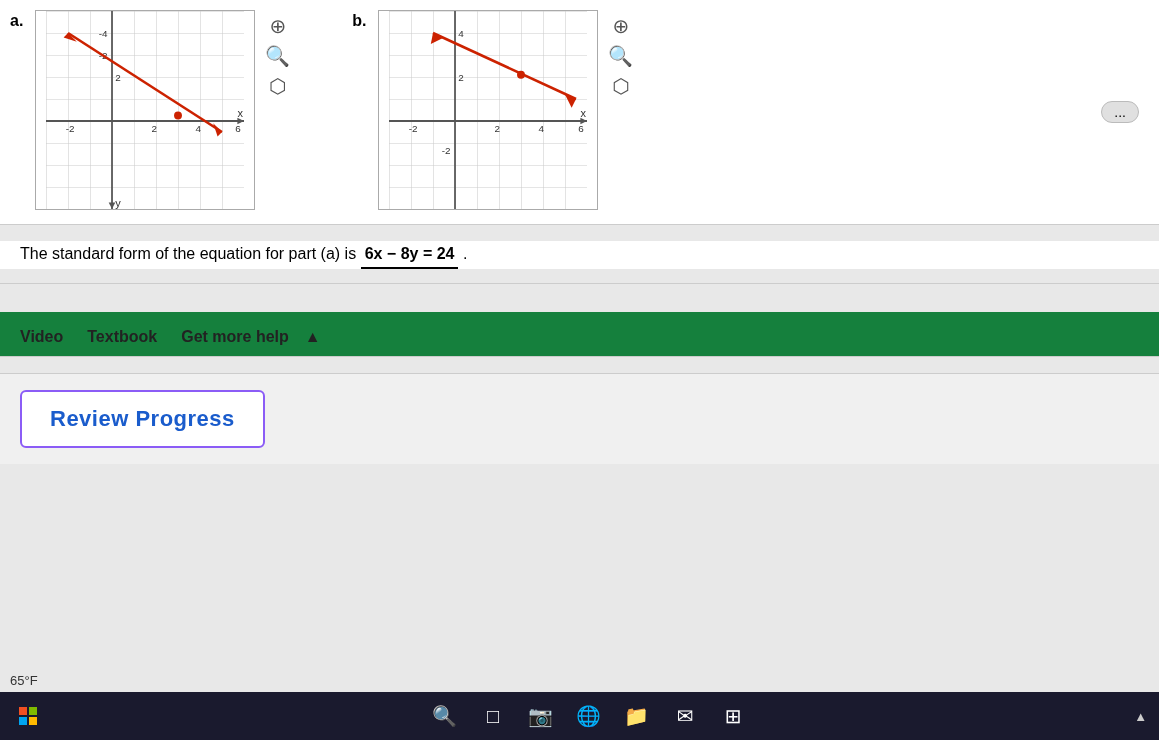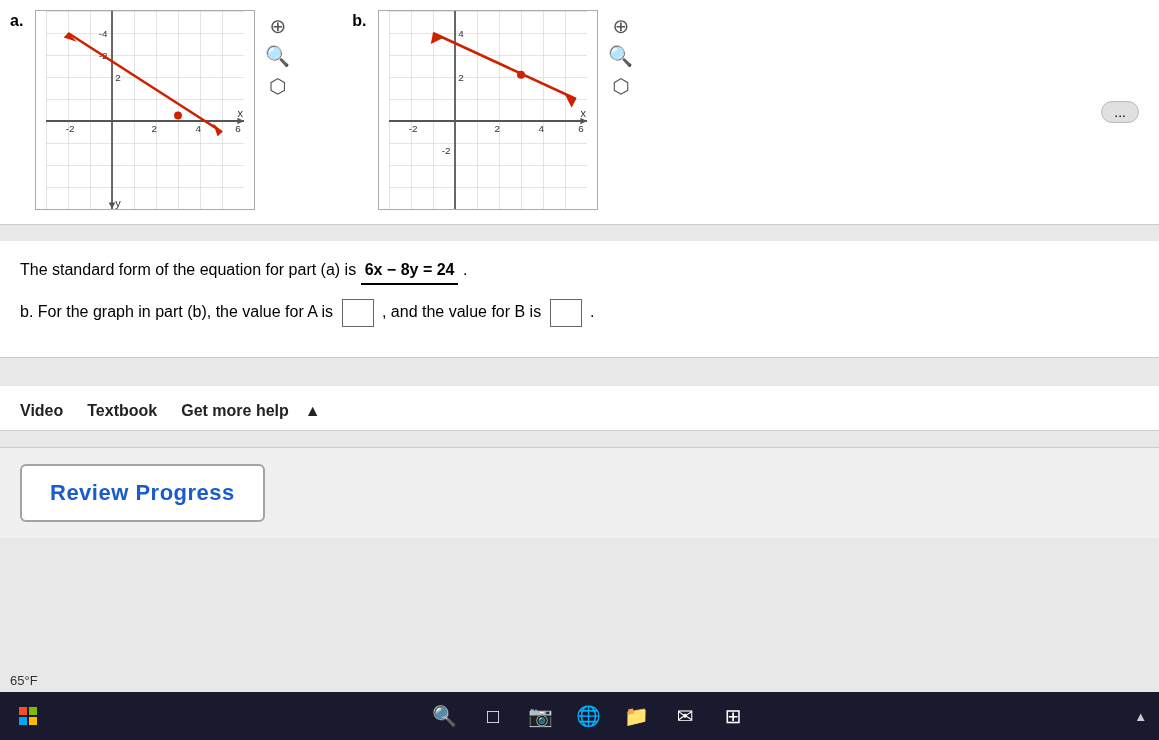--- a/index.html
+++ b/index.html
@@ -65,21 +65,21 @@
       border: 1px solid #aaa;
     }
 
     .divider {
       border: none;
       border-top: 1px solid #ccc;
       margin: 0 0 16px 0;
     }
 
     .answer-section {
-      padding: 16px 20px;
+      padding: 0 20px;
       background: #fff;
     }
 
     .answer-section p {
       font-size: 16px;
       margin-bottom: 14px;
       line-height: 1.6;
     }
 
     .equation-box {
@@ -100,21 +100,21 @@
       text-align: center;
       font-size: 15px;
     }
 
     .help-row {
       display: flex;
       flex-direction: row;
       align-items: flex-start;
       gap: 24px;
       padding: 16px 20px 10px 20px;
-      background: #ffffff;
+      background: #15803d;
       margin-top: 28px;
     }
 
     .help-link {
       font-size: 16px;
       font-weight: bold;
       color: #222;
       text-decoration: none;
       cursor: pointer;
       background: none;
@@ -134,21 +134,21 @@
     }
 
     .review-section {
       padding: 16px 20px;
       background: #f0f0f0;
       border-top: 1px solid #ccc;
     }
 
     .review-btn {
       background: #fff;
-      border: 2px solid #a3a3a3;
+      border: 2px solid #8b5cf6;
       border-radius: 6px;
       padding: 14px 28px;
       font-size: 22px;
       font-weight: bold;
       color: #1a5ccc;
       cursor: pointer;
       letter-spacing: 0.5px;
     }
 
     .taskbar {
@@ -321,27 +321,20 @@
     <button class="more-btn">...</button>
   </div>
 </div>
 
 <hr class="divider">
 
 <div class="answer-section">
   <p>
     <span>The standard form of the equation for part (a) is</span>
     <span class="equation-box">6x − 8y = 24</span>
-    <span>.</span>
-  </p>
-  <p>
-    <span>b. For the graph in part (b), the value for A is</span>
-    <input class="input-box" type="text" value="" style="">
-    <span>, and the value for B is</span>
-    <input class="input-box" type="text" value="" style="">
     <span>.</span>
   </p>
 </div>
 
 <hr class="divider">
 
 <div class="help-row">
   <button class="help-link">Video</button>
   <button class="help-link">Textbook</button>
   <button class="more-help-btn">

